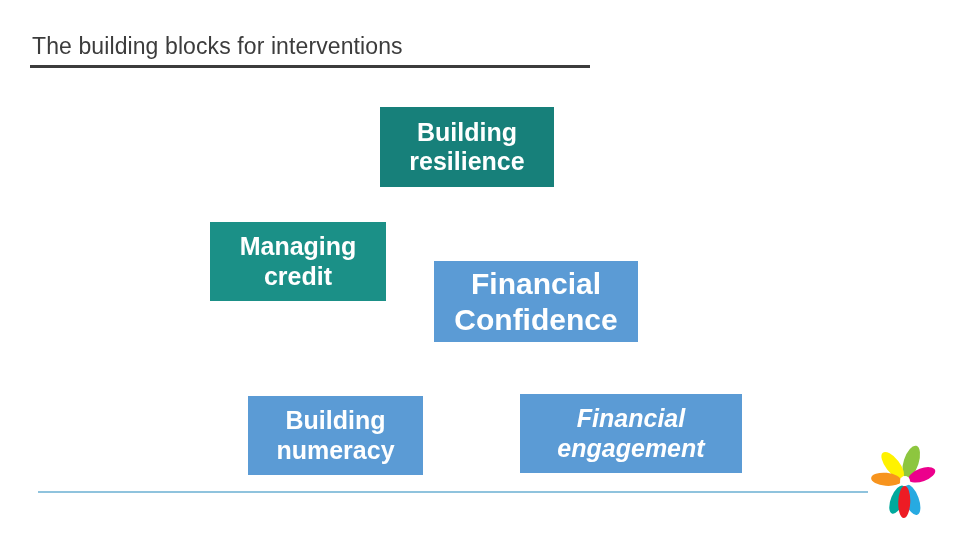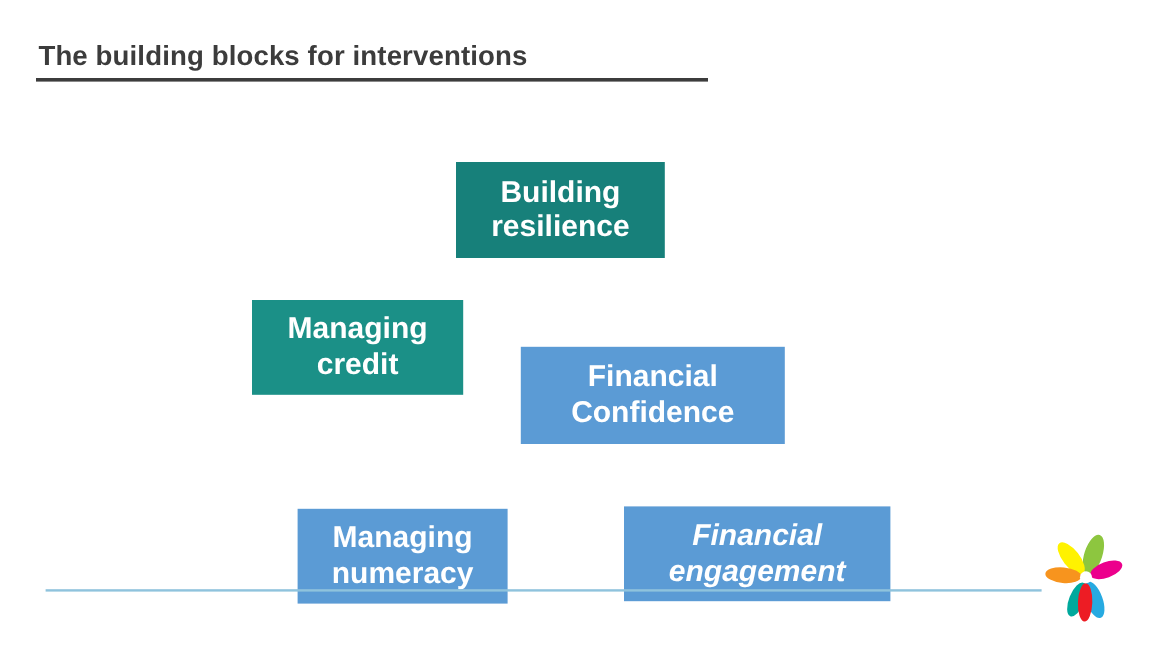--- a/index.html
+++ b/index.html
@@ -18,21 +18,21 @@
     width: 960px;
     height: 540px;
     background: #ffffff;
   }
   .title {
     position: absolute;
     left: 32px;
     top: 33px;
     font-size: 23px;
     color: #3c3c3c;
-    font-weight: bold;
+    font-weight: normal;
     letter-spacing: 0.1px;
     white-space: nowrap;
   }
   .title-rule {
     position: absolute;
     left: 30px;
     top: 65px;
     width: 560px;
     height: 3px;
     background: #3c3c3c;
@@ -41,45 +41,44 @@
     position: absolute;
     display: flex;
     align-items: center;
     justify-content: center;
     text-align: center;
     color: #ffffff;
     font-weight: bold;
     line-height: 1.18;
     box-sizing: border-box;
     padding: 4px 6px;
-    margin-top: 28px;
   }
   .b-resilience {
     left: 380px;
     top: 107px;
     width: 174px;
     height: 80px;
     background: #17807a;
     font-size: 25px;
   }
   .b-credit {
     left: 210px;
     top: 222px;
     width: 176px;
     height: 79px;
     background: #1b9087;
     font-size: 25px;
   }
   .b-confidence {
     left: 434px;
     top: 261px;
-    width: 220px;
+    width: 204px;
     height: 81px;
     background: #5b9bd5;
-    font-size: 25px;
+    font-size: 30px;
   }
   .b-numeracy {
     left: 248px;
     top: 396px;
     width: 175px;
     height: 79px;
     background: #5b9bd5;
     font-size: 25px;
   }
   .b-engagement {
@@ -122,21 +121,21 @@
 
   <div class="block b-credit">
     <span>Managing credit</span>
   </div>
 
   <div class="block b-confidence">
     <span>Financial Confidence</span>
   </div>
 
   <div class="block b-numeracy">
-    <span>Managing numeracy</span>
+    <span>Building numeracy</span>
   </div>
 
   <div class="block b-engagement">
     <span>Financial engagement</span>
   </div>
 
   <div class="bottom-rule"></div>
 
   <div class="logo">
     <svg width="78" height="82" viewBox="0 0 78 82" xmlns="http://www.w3.org/2000/svg">

